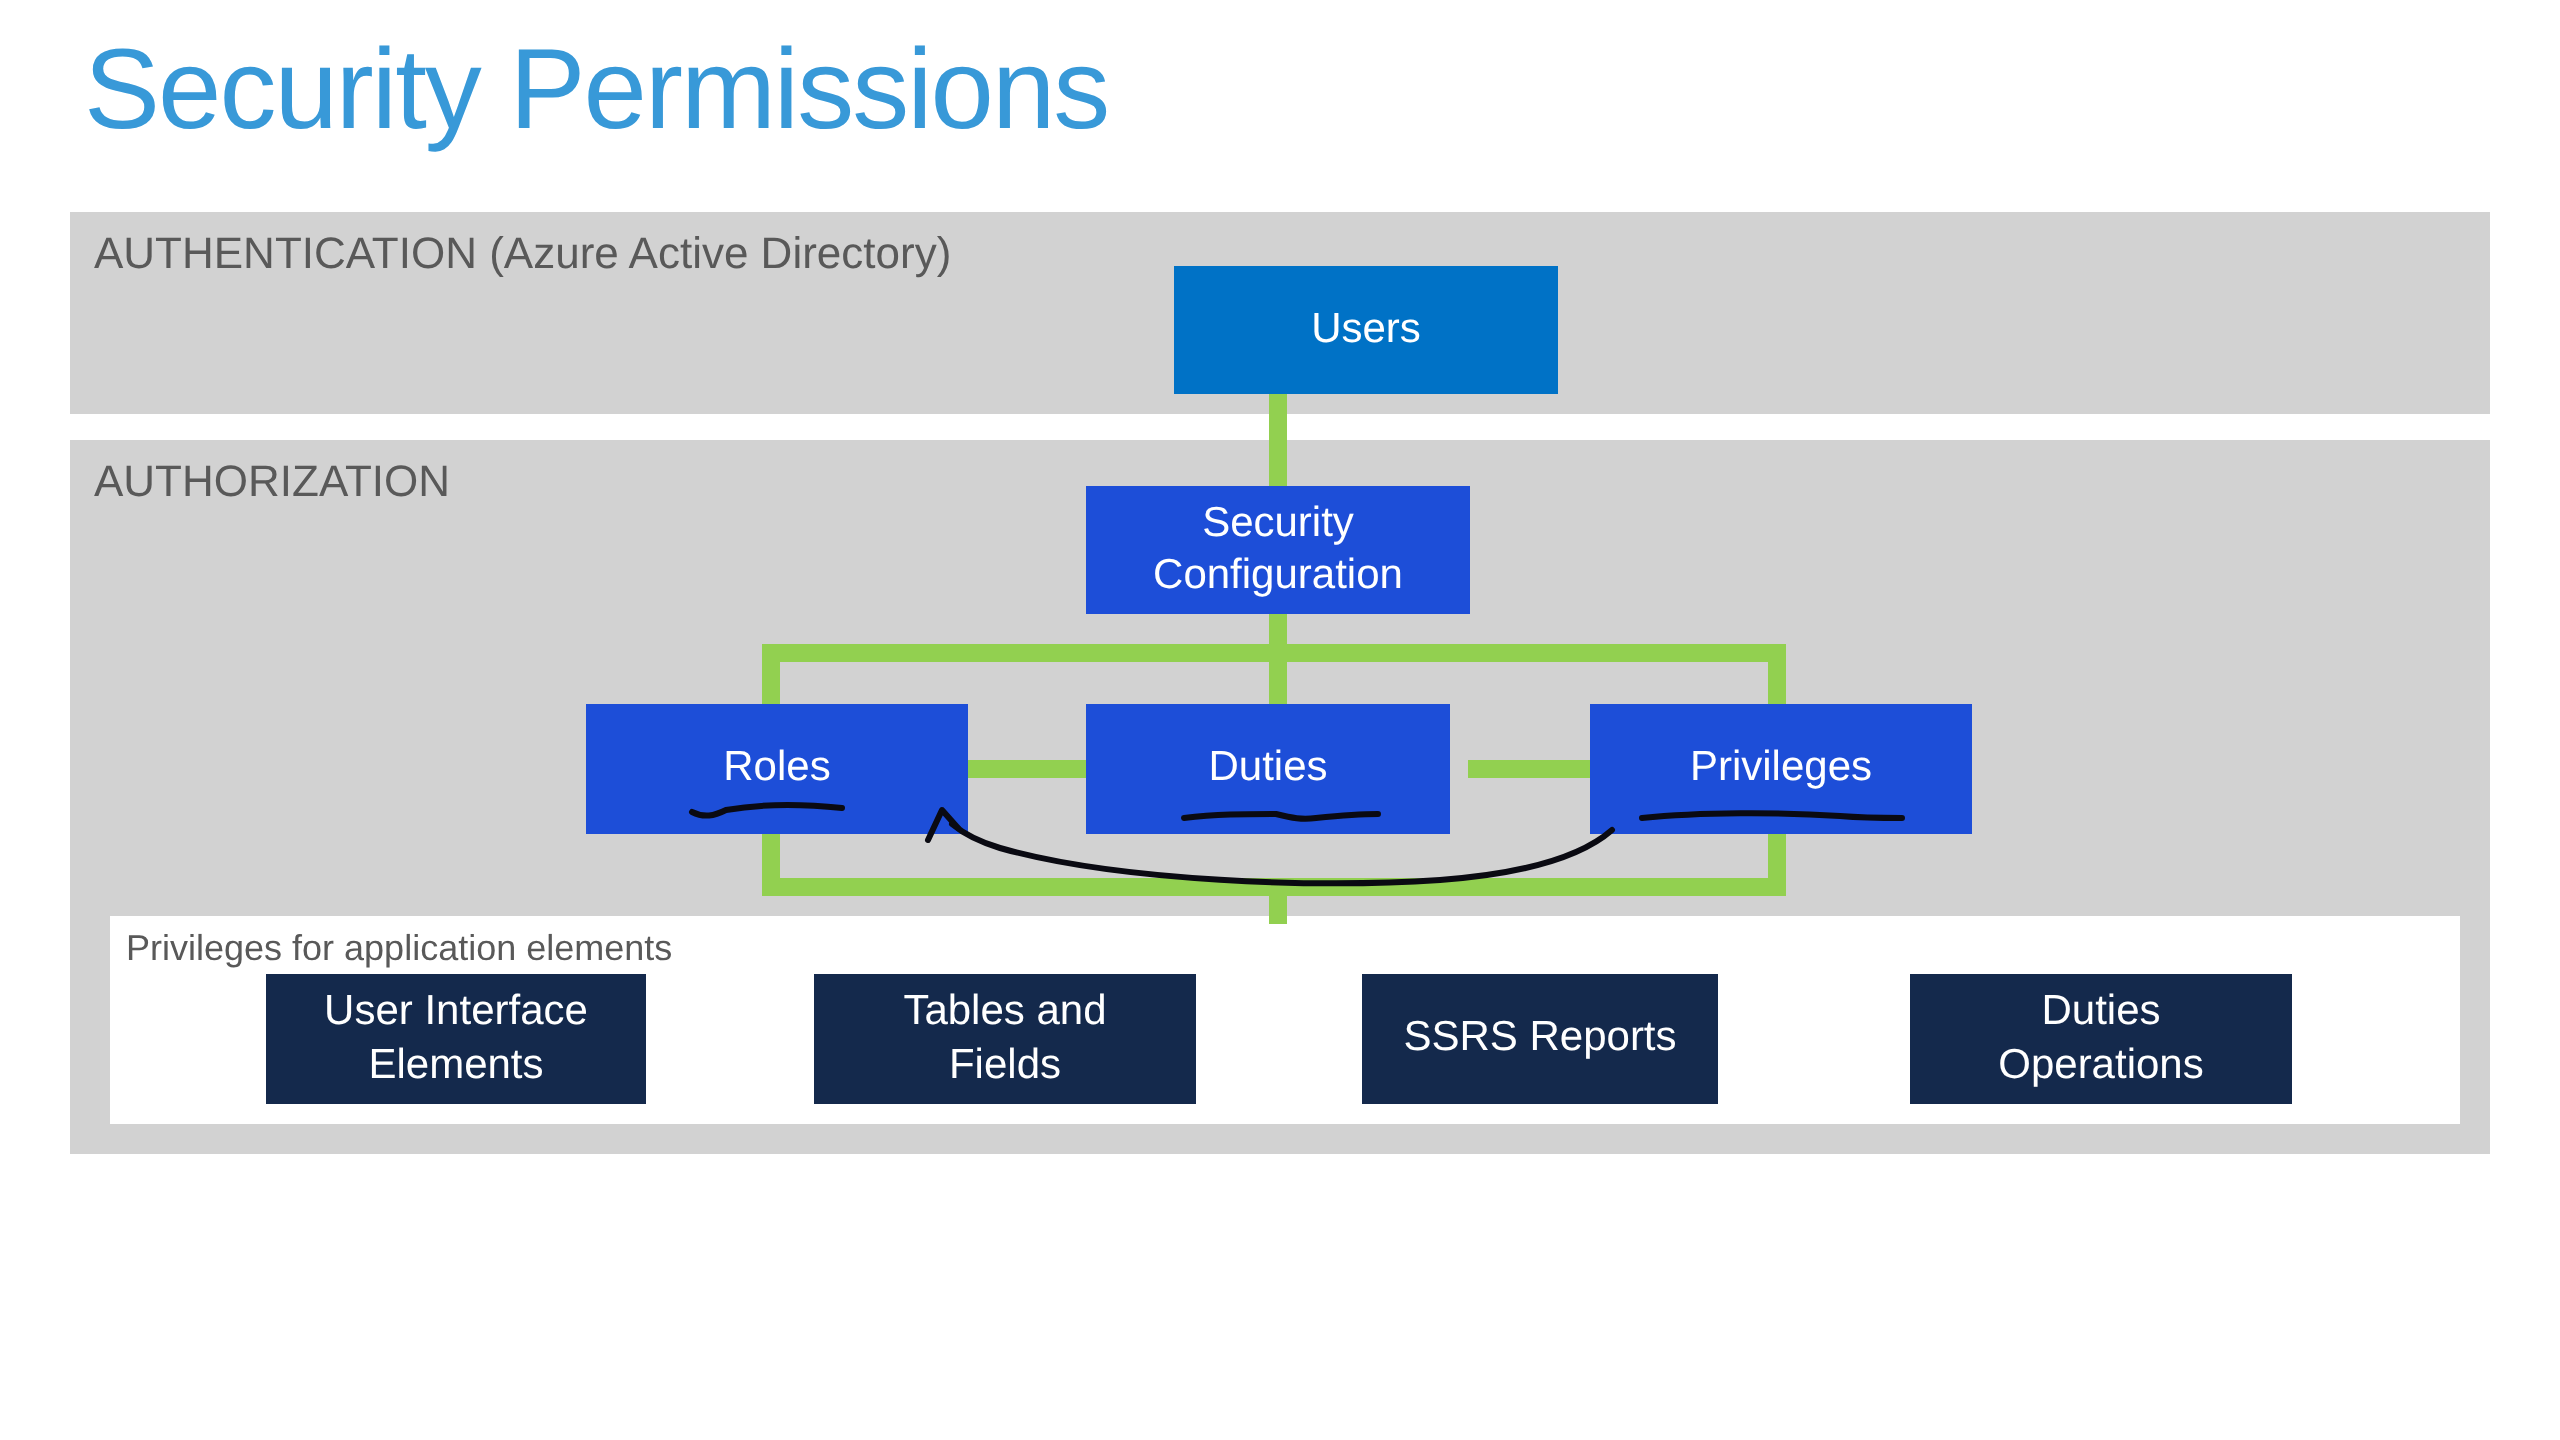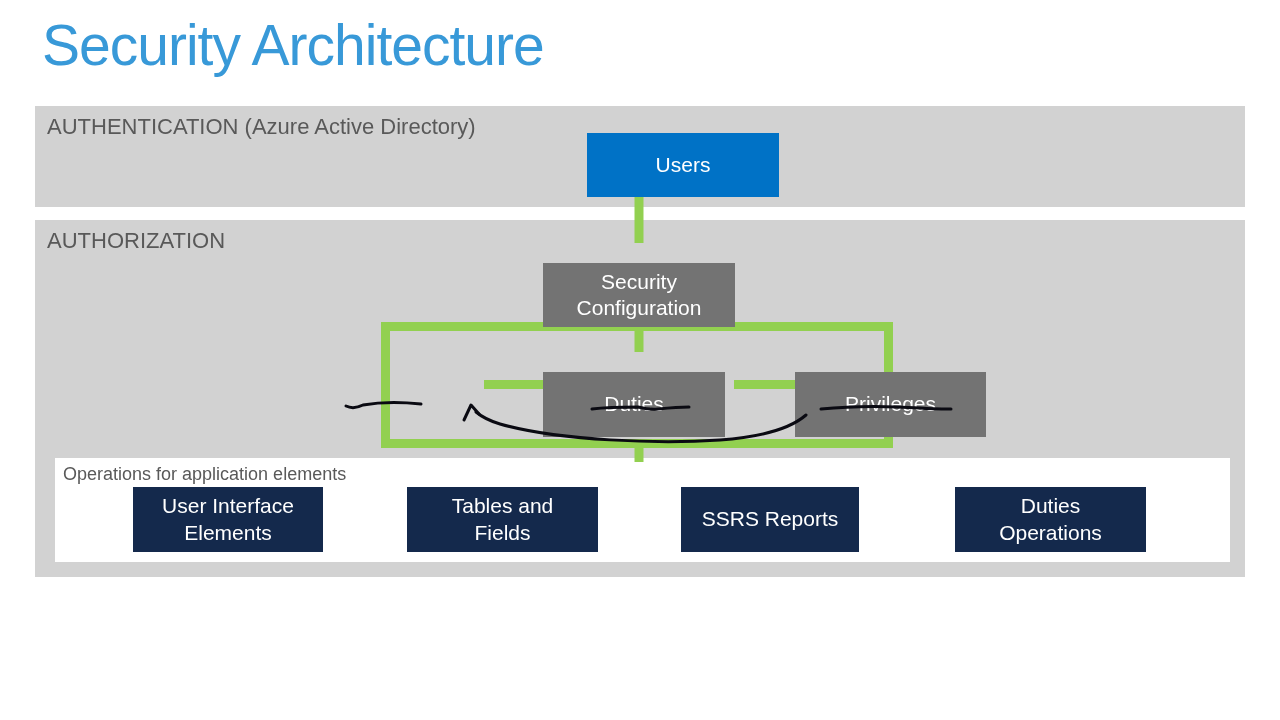--- a/index.html
+++ b/index.html
@@ -55,21 +55,21 @@
     position: absolute;
     display: flex;
     align-items: center;
     justify-content: center;
     text-align: center;
     color: #ffffff;
     font-size: 21px;
     line-height: 1.25;
   }
   .node-dark-blue  { background: #0072c6; margin-left: 44px; }
-  .node-light-blue { background: #737373; margin-top: 20px; }
+  .node-light-blue { background: #1d4ed8; }
   .node-navy       { background: #14294c; }
 
   .node-users      { left: 543px; top: 133px; width: 192px; height: 64px; }
   .node-secconfig  { left: 543px; top: 243px; width: 192px; height: 64px; }
   .node-roles      { left: 293px; top: 352px; width: 191px; height: 65px; }
   .node-duties     { left: 543px; top: 352px; width: 182px; height: 65px; }
   .node-privileges { left: 795px; top: 352px; width: 191px; height: 65px; }
 
   .node .wrap { display: inline-block; max-width: 150px; }
 
@@ -96,51 +96,54 @@
 
   .z1 { z-index: 1; }
   .z2 { z-index: 2; }
   .z3 { z-index: 3; }
 </style>
 </head>
 <body>
 
 <div class="slide">
 
-  <div class="slide-title">Security Architecture</div>
+  <div class="slide-title">Security Permissions</div>
 
   <div class="band band-authentication">
     <div class="band-label">AUTHENTICATION (Azure Active Directory)</div>
   </div>
 
   <div class="band band-authorization">
     <div class="band-label">AUTHORIZATION</div>
   </div>
 
   <div class="permissions-band z1">
-    <div class="permissions-label">Operations for application elements</div>
+    <div class="permissions-label">Privileges for application elements</div>
   </div>
 
   <svg class="overlay z1" viewBox="0 0 1280 720" aria-hidden="true">
     <path class="green-line" d="M639 197 V243"></path>
     <path class="green-line" d="M639 307 V352"></path>
     <rect class="green-line" x="385.5" y="326.5" width="503" height="117"></rect>
     <path class="green-line" d="M484 384.5 H543"></path>
     <path class="green-line" d="M734 384.5 H795"></path>
     <path class="green-line" d="M639 443 V462"></path>
   </svg>
 
   <div class="node node-dark-blue node-users z2">
     <span class="wrap">Users</span>
   </div>
 
   <div class="node node-light-blue node-secconfig z2">
     <span class="wrap">Security Configuration</span>
   </div>
 
+  <div class="node node-light-blue node-roles z2">
+    <span class="wrap">Roles</span>
+  </div>
 
   <div class="node node-light-blue node-duties z2">
     <span class="wrap">Duties</span>
   </div>
 
   <div class="node node-light-blue node-privileges z2">
     <span class="wrap">Privileges</span>
   </div>
 
   <div class="node node-navy node-perm node-uie z2">

